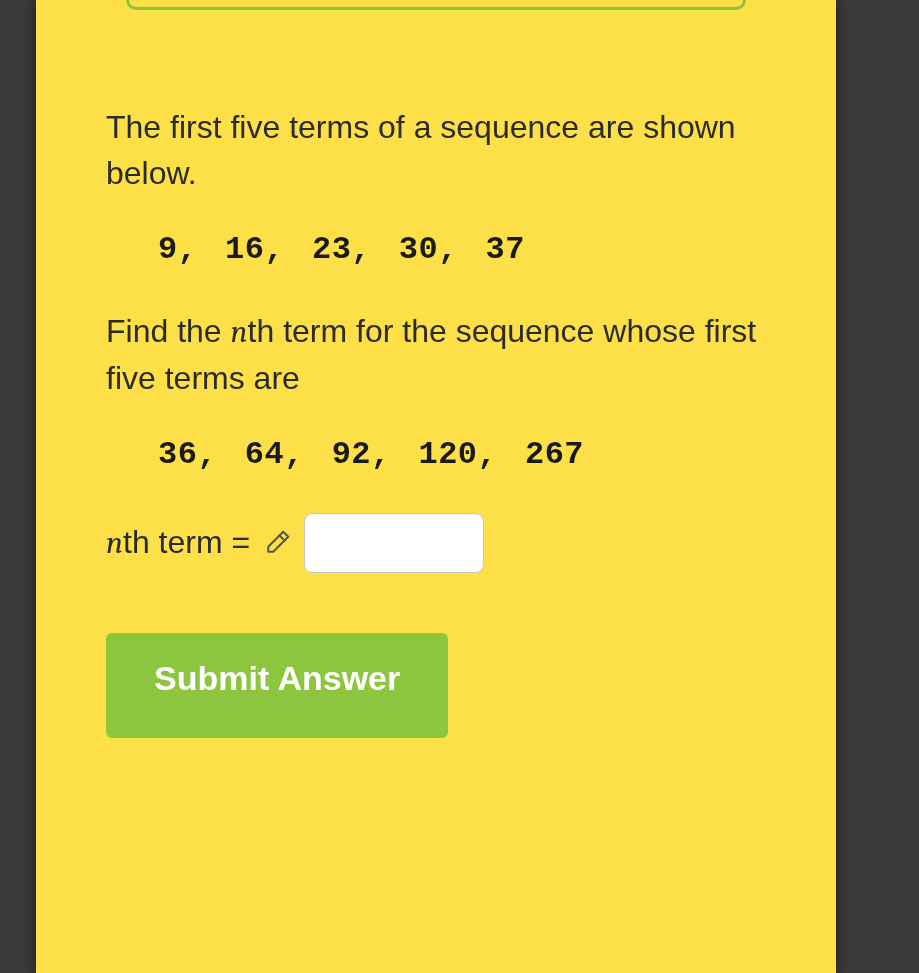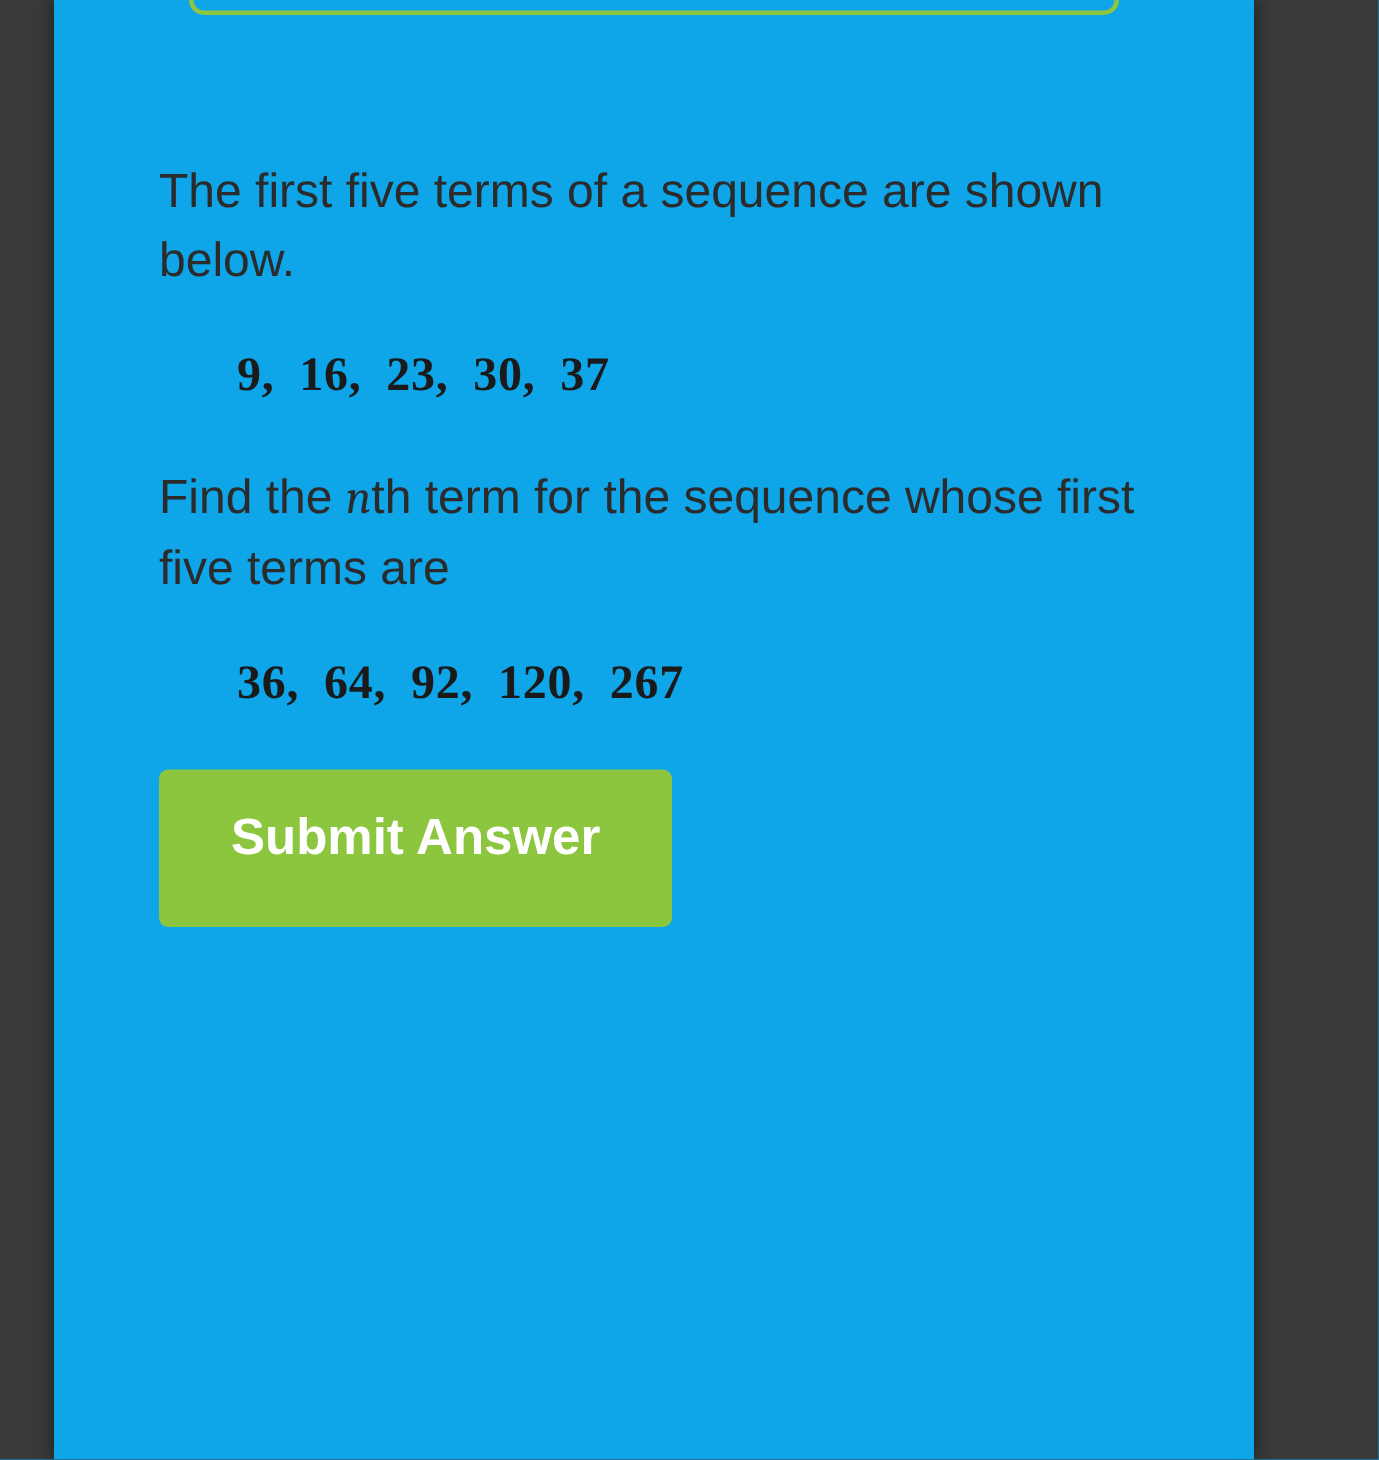--- a/index.html
+++ b/index.html
@@ -6,21 +6,21 @@
   html, body { width: 919px; height: 973px; }
   body {
     background: #3a3a3a;
     font-family: "Trebuchet MS", "Lucida Sans Unicode", Verdana, sans-serif;
     display: flex;
     justify-content: flex-start;
     padding-left: 36px;
   }
   .card {
     width: 800px;
-    background: #0ea5e9;
+    background: #fde047;
     height: 100%;
     padding: 0 70px 28px 70px;
     position: relative;
     box-shadow: 0 0 12px rgba(0,0,0,0.55);
   }
   .top-rule {
     height: 4px;
     width: 100%;
     margin-bottom: 100px;
   }
@@ -34,21 +34,21 @@
     width: 620px;
     margin: 0 auto;
   }
   p.body {
     font-size: 32px;
     line-height: 1.45;
     color: #2b2b2b;
     margin-bottom: 34px;
   }
   p.seq {
-    font-family: Liberation Serif, serif;
+    font-family: Liberation Mono, monospace;
     font-size: 32px;
     font-weight: bold;
     color: #1a1a1a;
     margin: 0 0 40px 52px;
     letter-spacing: 0.5px;
     word-spacing: 8px;
   }
   .ital-n {
     font-family: "Cambria Math","Cambria","Georgia","Times New Roman",serif;
     font-style: italic;
@@ -106,16 +106,28 @@
 
   <p class="seq">9,  16,  23,  30,  37</p>
 
 
   <p class="body">
     <span>Find the </span><span class="ital-n">n</span><span>th term for the sequence whose first five terms are</span>
   </p>
 
   <p class="seq">36,  64,  92,  120,  267</p>
 
+  <div class="answer-row">
+    <span class="answer-label">
+      <span class="ital-n">n</span><span>th term = </span>
+    </span>
+    <span class="pencil">
+      <svg viewBox="0 0 24 24" fill="none" stroke="currentColor" stroke-width="1.6" stroke-linecap="round" stroke-linejoin="round">
+        <path d="M17 3l4 4-12 12H5v-4L17 3z"></path>
+        <path d="M14 6l4 4"></path>
+      </svg>
+    </span>
+    <input class="answer-input" type="text" value="" style="">
+  </div>
 
   <button class="submit-btn">Submit Answer</button>
 
 </div>
 
 </body></html>

